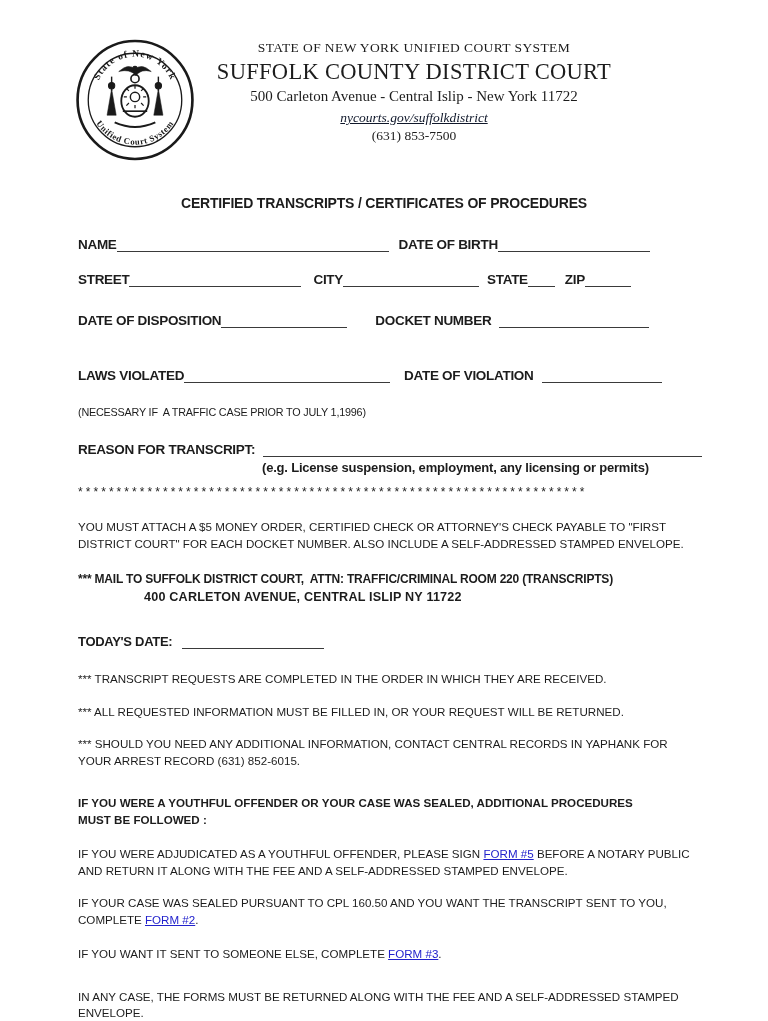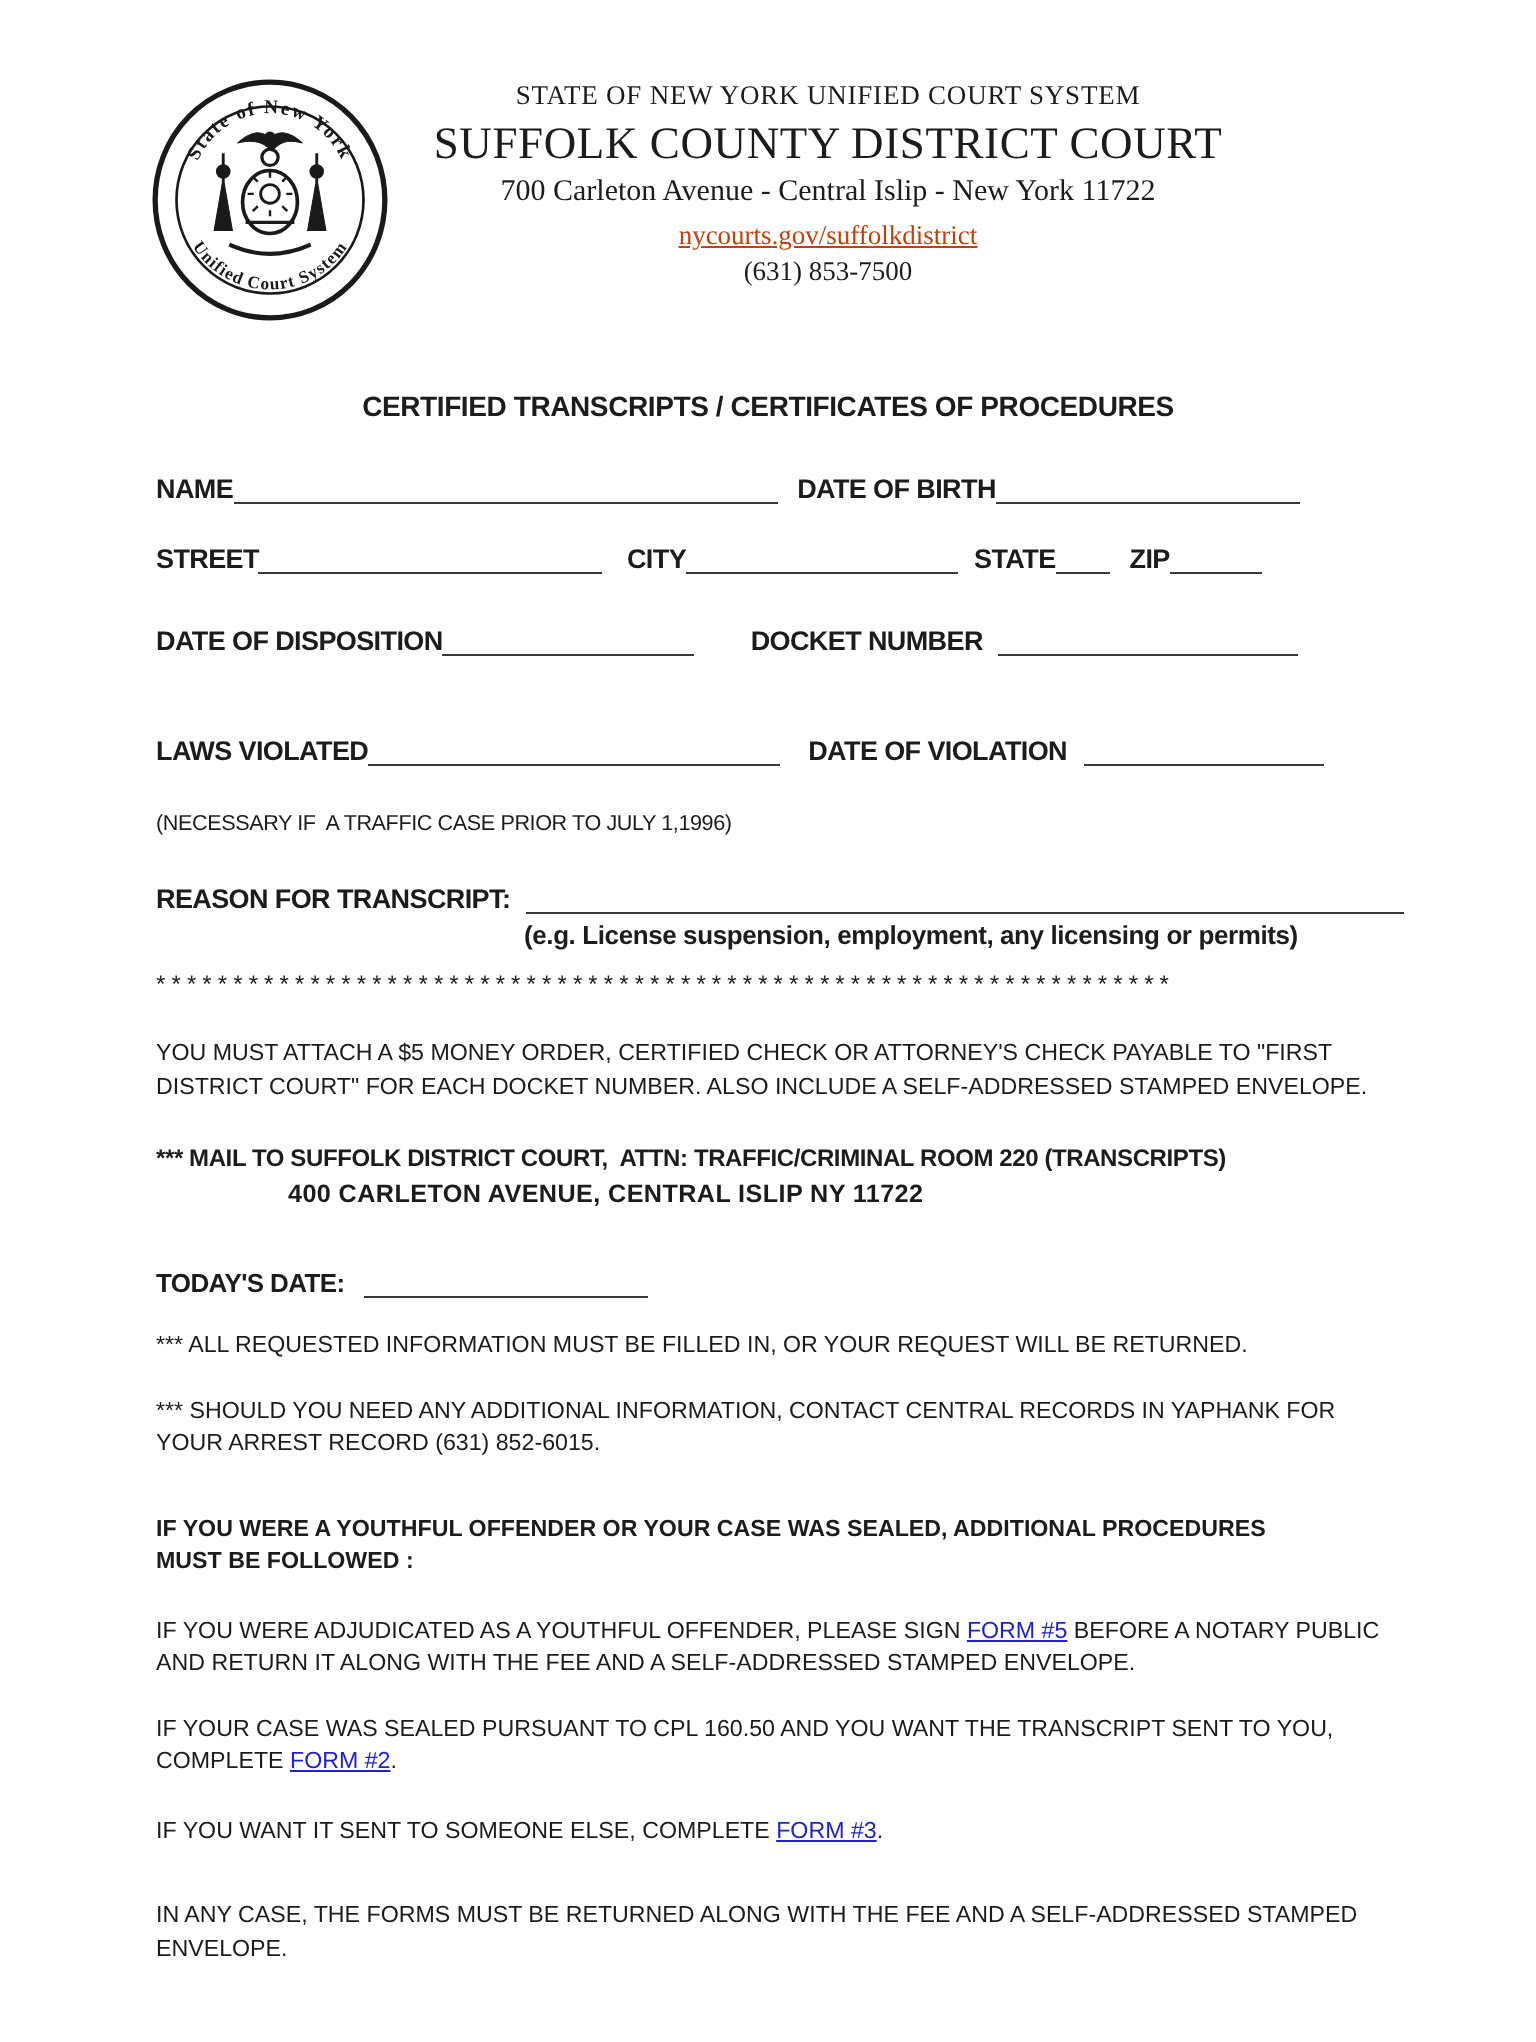--- a/index.html
+++ b/index.html
@@ -9,21 +9,21 @@
     position:relative; overflow:hidden;
   }
   
   .header { position:relative; padding-top:40px; height:165px; }
   .seal { position:absolute; left:74px; top:38px; }
   .header-text { text-align:center; font-family:"Liberation Serif", serif; padding-left:60px; }
   .hdr-system { font-size:13.5px; letter-spacing:.4px; }
   .hdr-court  { font-size:22.5px; letter-spacing:.3px; margin-top:3px; }
   .hdr-addr   { font-size:15px; margin-top:3px; }
   .hdr-link   { font-size:13.5px; margin-top:5px; }
-  .hdr-link a { color:#c2410c; text-decoration:underline; cursor:pointer; }
+  .hdr-link a { color:#0f172a; text-decoration:underline; cursor:pointer;font-style:italic; }
   .hdr-phone  { font-size:13.5px; margin-top:2px; }
   
   .form-title { text-align:center; font-weight:bold; font-size:14px; letter-spacing:-0.2px; margin-top:30px; }
   
   .form { margin:0 66px 0 78px; }
   .row { display:flex; align-items:baseline; white-space:pre; }
   .lbl { font-weight:bold; font-size:13.5px; letter-spacing:-0.3px; white-space:pre; }
   .u { display:inline-block; border-bottom:1.4px solid #3a3a3a; height:14px; position:relative; top:3px; }
   .grow { flex:1; }
   .small-note { font-size:10.8px; letter-spacing:-0.2px; margin-top:23px; white-space:pre-wrap; }
@@ -70,21 +70,21 @@
         <path d="M37 52 L37 38" stroke-width="1.4" fill="none"></path>
         <circle cx="83" cy="47" r="3.1"></circle>
         <path d="M83 50 L78.5 76 L87.5 76 Z" stroke-width="0.5"></path>
         <path d="M83 52 L83 38" stroke-width="1.4" fill="none"></path>
         <path d="M40 83 Q60 92 80 83" fill="none" stroke-width="2"></path>
       </g>
     </svg>
     <div class="header-text">
       <div class="hdr-system">STATE OF NEW YORK UNIFIED COURT SYSTEM</div>
       <div class="hdr-court">SUFFOLK COUNTY DISTRICT COURT</div>
-      <div class="hdr-addr">700 Carleton Avenue - Central Islip - New York 11722</div>
+      <div class="hdr-addr">500 Carleton Avenue - Central Islip - New York 11722</div>
       <div class="hdr-link"><a>nycourts.gov/suffolkdistrict</a></div>
       <div class="hdr-phone">(631) 853-7500</div>
     </div>
   </div>
 
   <div class="form-title">CERTIFIED TRANSCRIPTS / CERTIFICATES OF PROCEDURES</div>
 
   <div class="form">
 
     <div class="row mt24">
@@ -143,20 +143,21 @@
 
     <div class="mailto mt20">*** MAIL TO SUFFOLK DISTRICT COURT,  ATTN: TRAFFIC/CRIMINAL ROOM 220 (TRANSCRIPTS)</div>
     <div class="mailto2">400 CARLETON AVENUE, CENTRAL ISLIP NY 11722</div>
 
     <div class="row mt28">
       <span class="lbl" style="font-size:13px">TODAY'S DATE:</span>
       <span class="gap10"></span>
       <span class="u" style="width:142px"></span>
     </div>
 
+    <p class="p mt22">*** TRANSCRIPT REQUESTS ARE COMPLETED IN THE ORDER IN WHICH THEY ARE RECEIVED.</p>
 
     <p class="p mt16">*** ALL REQUESTED INFORMATION MUST BE FILLED IN, OR YOUR REQUEST WILL BE RETURNED.</p>
 
     <p class="p mt16">*** SHOULD YOU NEED ANY ADDITIONAL INFORMATION, CONTACT CENTRAL RECORDS IN YAPHANK FOR YOUR ARREST RECORD (631) 852-6015.</p>
 
     <p class="p pb mt26" style="max-width:560px">IF YOU WERE A YOUTHFUL OFFENDER OR YOUR CASE WAS SEALED, ADDITIONAL PROCEDURES MUST BE FOLLOWED :</p>
 
     <p class="p mt18"><span>IF YOU WERE ADJUDICATED AS A YOUTHFUL OFFENDER, PLEASE SIGN </span><a>FORM #5</a><span> BEFORE A NOTARY PUBLIC AND RETURN IT ALONG WITH THE FEE AND A SELF-ADDRESSED STAMPED ENVELOPE.</span></p>
 
     <p class="p mt16"><span>IF YOUR CASE WAS SEALED PURSUANT TO CPL 160.50 AND YOU WANT THE TRANSCRIPT SENT TO YOU, COMPLETE </span><a>FORM #2</a><span>.</span></p>

